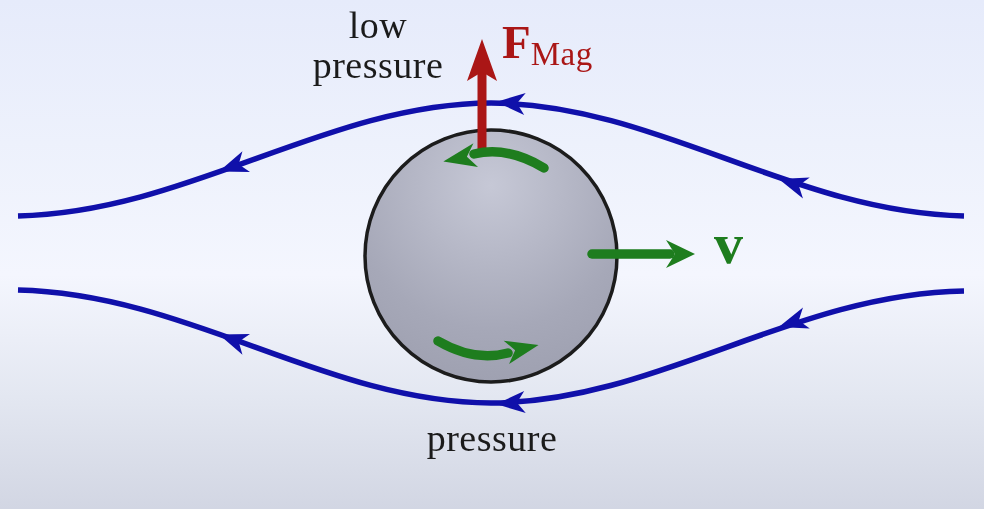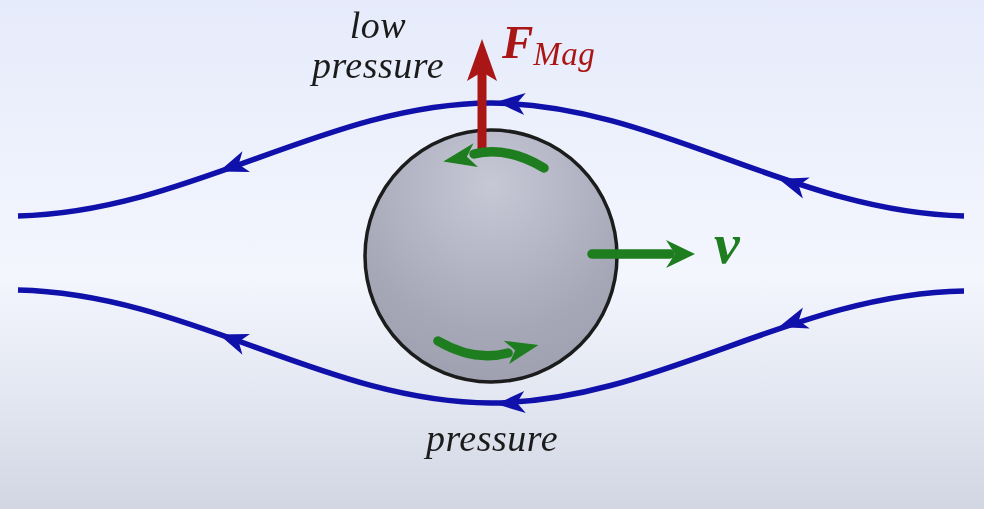--- a/index.html
+++ b/index.html
@@ -9,21 +9,21 @@
     overflow:hidden;
     font-family:"Liberation Serif","DejaVu Serif",serif;
     background:linear-gradient(180deg,
       var(--bg-top,#e6ebfb) 0%,
       #edf1fc 28%,
       var(--bg-mid,#f4f6fe) 54%,
       #e3e7f1 78%,
       var(--bg-bottom,#d2d6e3) 100%);
   }
   #stage svg{position:absolute;left:0;top:0;}
-  .label{position:absolute;color:var(--text,#1b1b1b);font-style:italic;}
+  .label{position:absolute;color:var(--text,#1b1b1b);}
   .lp,.hp{
     width:200px;text-align:center;
     font-size:38px;line-height:40px;letter-spacing:0.5px;
   }
   .lp{left:278px;top:5px;}
   .hp{left:392px;top:420px;line-height:37px;}
   .fmag{left:502px;top:15px;color:var(--force,#aa1616);white-space:nowrap;}
   .fmag .fsym{font-size:47px;font-weight:bold;}
   .fmag .fsub{font-size:33px;vertical-align:-7px;letter-spacing:0.5px;margin-top:25px;}
   .vlab{left:714px;top:215px;font-size:58px;font-weight:bold;

